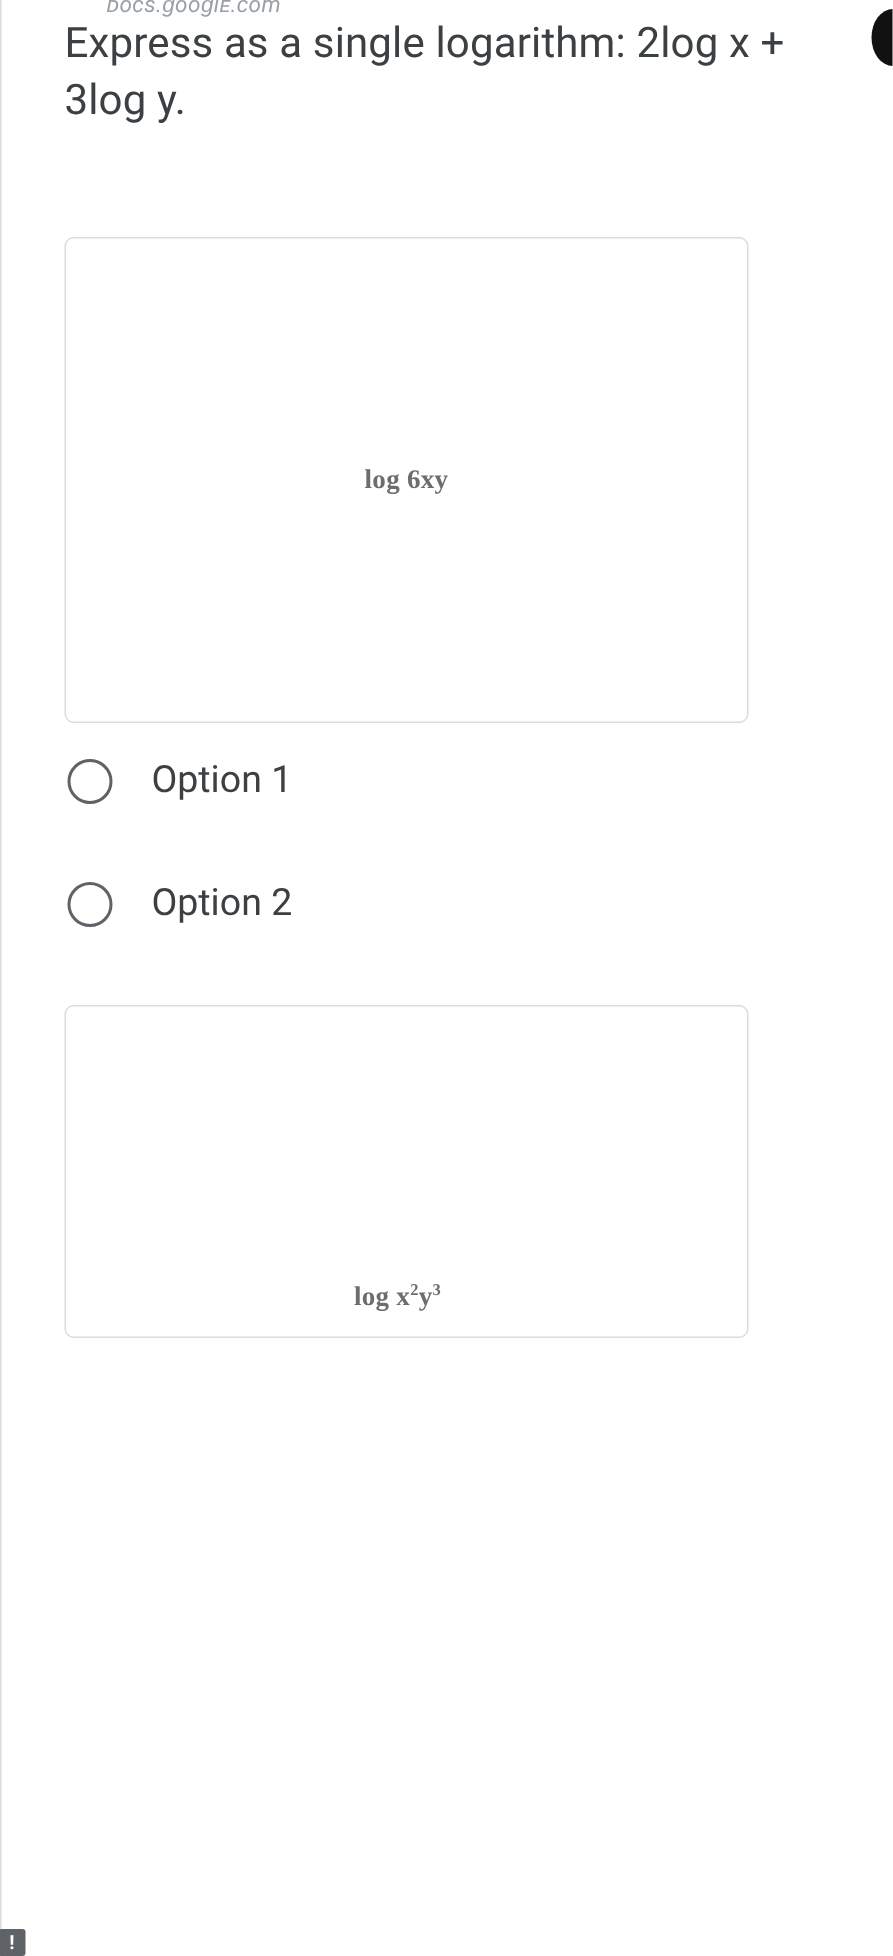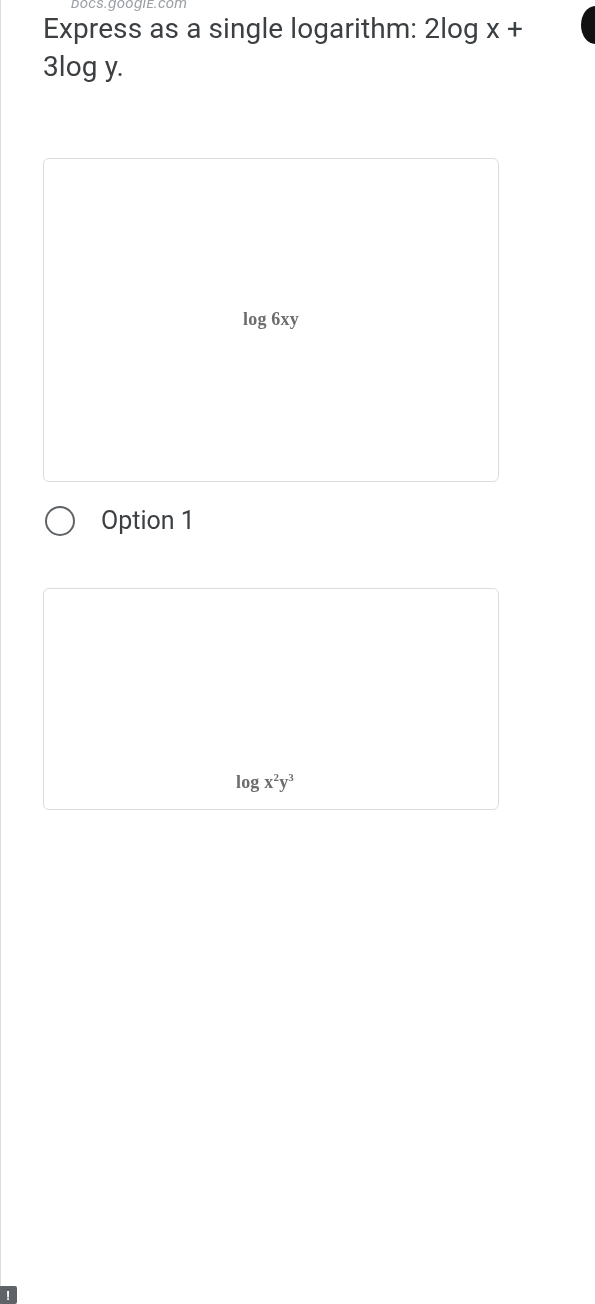--- a/index.html
+++ b/index.html
@@ -130,20 +130,24 @@
     <div class="card">
       <div class="card-content">log 6xy</div>
     </div>
     <label class="option-row">
       <span class="radio"></span>
       <span class="option-label">Option 1</span>
     </label>
   </div>
 
   <div class="option-block">
+    <label class="option-row">
+      <span class="radio"></span>
+      <span class="option-label">Option 2</span>
+    </label>
   </div>
 
   <div class="option-block">
     <div class="card tall-cut">
       <div class="card-content">log x<sup>2</sup>y<sup>3</sup></div>
     </div>
   </div>
 
   <div class="warn-badge">
     <span>!</span>

